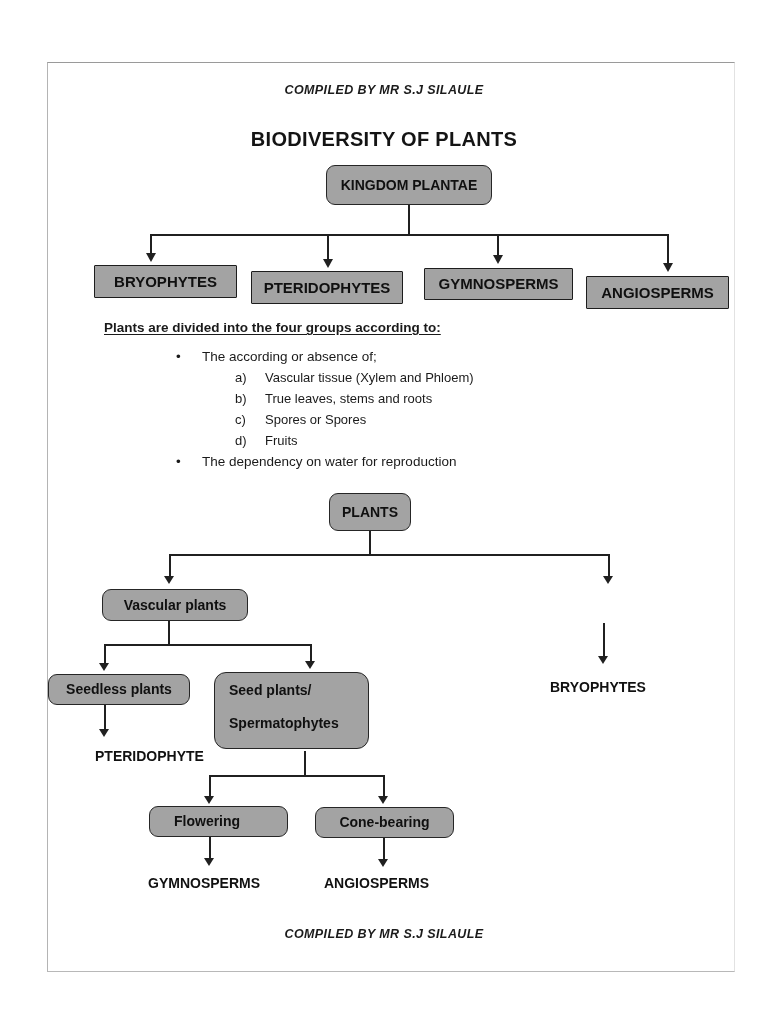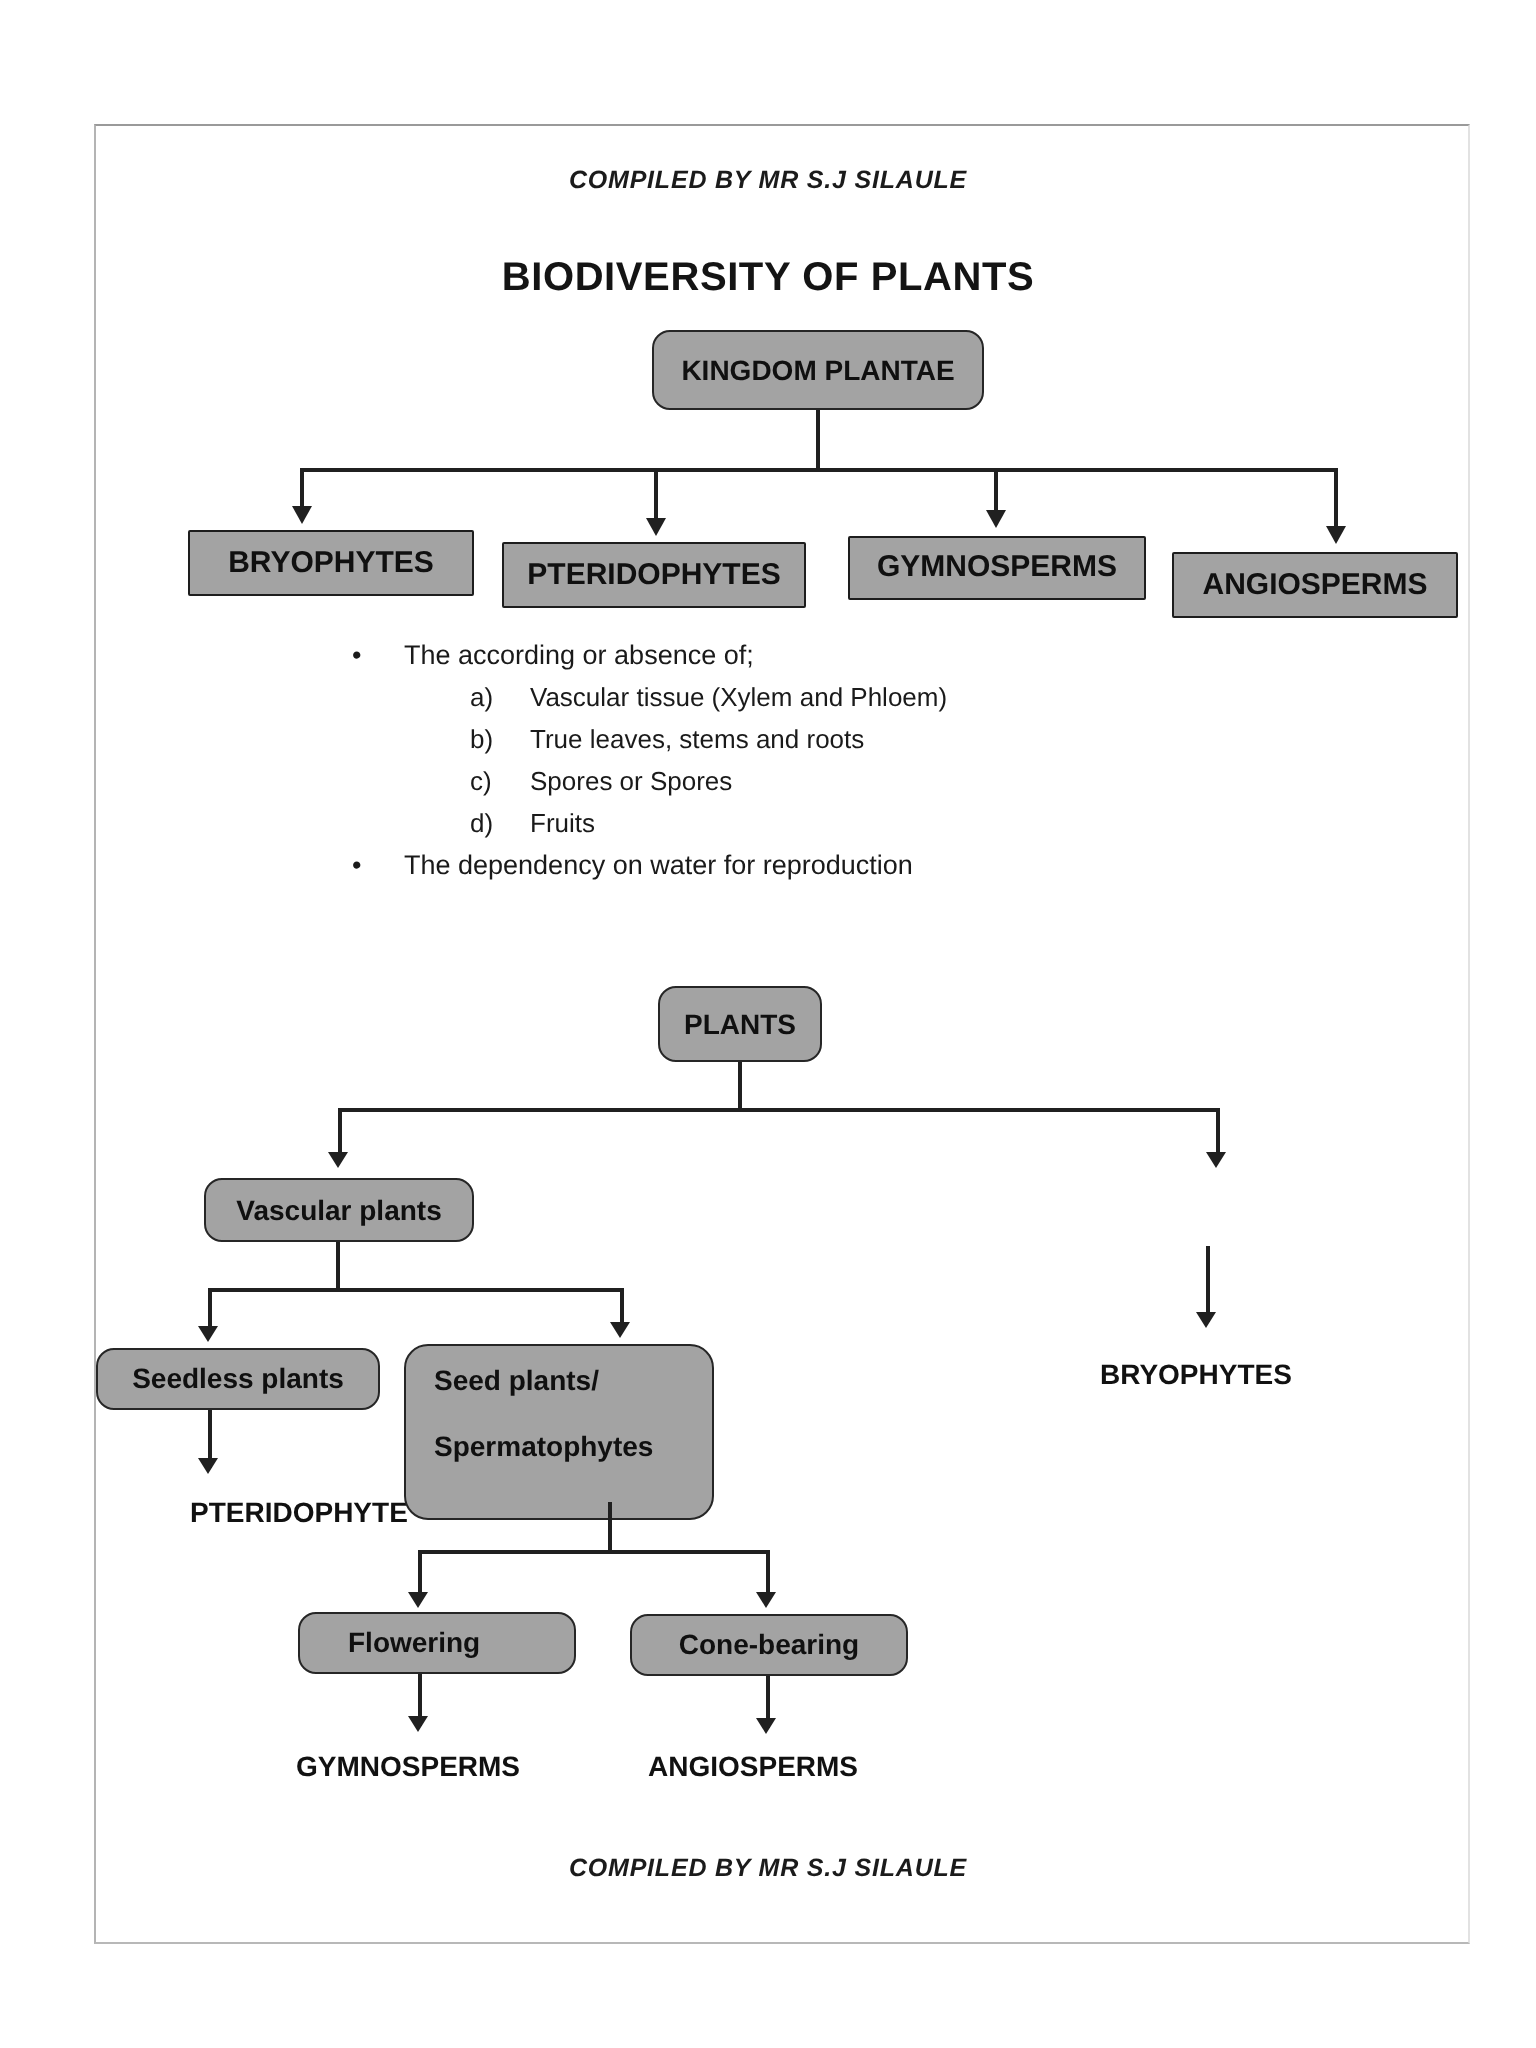--- a/index.html
+++ b/index.html
@@ -194,20 +194,21 @@
 
   <div class="node rect" style="left:251px; top:271px; width:152px; height:33px; font-size:15px;">PTERIDOPHYTES</div>
 
   <div class="node rect" style="left:424px; top:268px; width:149px; height:32px; font-size:15px;">GYMNOSPERMS</div>
 
   <div class="node rect" style="left:586px; top:276px; width:143px; height:33px; font-size:15px;">ANGIOSPERMS</div>
 </div>
 
 <div id="list-block">
 
+  <p id="list-heading">Plants are divided into the four groups according to:</p>
 
   <div class="bullet-row">
     <span class="dot">•</span>
     <span>The according or absence of;</span>
   </div>
 
   <div class="sub-row">
     <span class="marker">a)</span>
     <span>Vascular tissue (Xylem and Phloem)</span>
   </div>
@@ -235,41 +236,41 @@
   <div class="node round" style="left:329px; top:493px; width:82px; height:38px; font-size:14px;">PLANTS</div>
 
   <div class="vline thin" style="left:369px; top:531px; height:24px;"></div>
 
   <div class="hline thin" style="left:169px; top:554px; width:441px;"></div>
   <div class="vline thin" style="left:169px; top:554px; height:25px;"></div>
   <div class="vline thin" style="left:608px; top:554px; height:25px;"></div>
   <div class="arrow sm" style="left:164px; top:576px;"></div>
   <div class="arrow sm" style="left:603px; top:576px;"></div>
 
-  <div class="node round" style="left:102px; top:589px; width:135px; height:32px; font-size:14px;text-align:center;">Vascular plants</div>
+  <div class="node round" style="left:102px; top:589px; width:146px; height:32px; font-size:14px;text-align:center;">Vascular plants</div>
 
 
   <div class="vline thin" style="left:603px; top:623px; height:38px;"></div>
   <div class="arrow sm" style="left:598px; top:656px;"></div>
   <div class="leaf-label" style="left:550px; top:679px;">BRYOPHYTES</div>
 
   <div class="vline thin" style="left:168px; top:621px; height:24px;"></div>
   <div class="hline thin" style="left:104px; top:644px; width:208px;"></div>
   <div class="vline thin" style="left:104px; top:644px; height:22px;"></div>
   <div class="vline thin" style="left:310px; top:644px; height:20px;"></div>
   <div class="arrow sm" style="left:99px; top:663px;"></div>
   <div class="arrow sm" style="left:305px; top:661px;"></div>
 
   <div class="node round" style="left:48px; top:674px; width:142px; height:31px; font-size:14px;">Seedless plants</div>
 
   <div class="vline thin" style="left:104px; top:705px; height:29px;"></div>
   <div class="arrow sm" style="left:99px; top:729px;"></div>
   <div class="leaf-label" style="left:59px; top:748px;margin-left:36px;">PTERIDOPHYTE</div>
 
-  <div class="node round-lg round two-line" style="left:202px; top:672px; width:155px; height:88px; font-size:14px;">
+  <div class="node round-lg round two-line" style="left:214px; top:672px; width:155px; height:77px; font-size:14px;">
     <span class="ln">Seed plants/</span>
     <span class="ln">Spermatophytes</span>
   </div>
 
   <div class="vline thin" style="left:304px; top:751px; height:25px;"></div>
   <div class="hline thin" style="left:209px; top:775px; width:176px;"></div>
   <div class="vline thin" style="left:209px; top:775px; height:24px;"></div>
   <div class="vline thin" style="left:383px; top:775px; height:24px;"></div>
   <div class="arrow sm" style="left:204px; top:796px;"></div>
   <div class="arrow sm" style="left:378px; top:796px;"></div>

